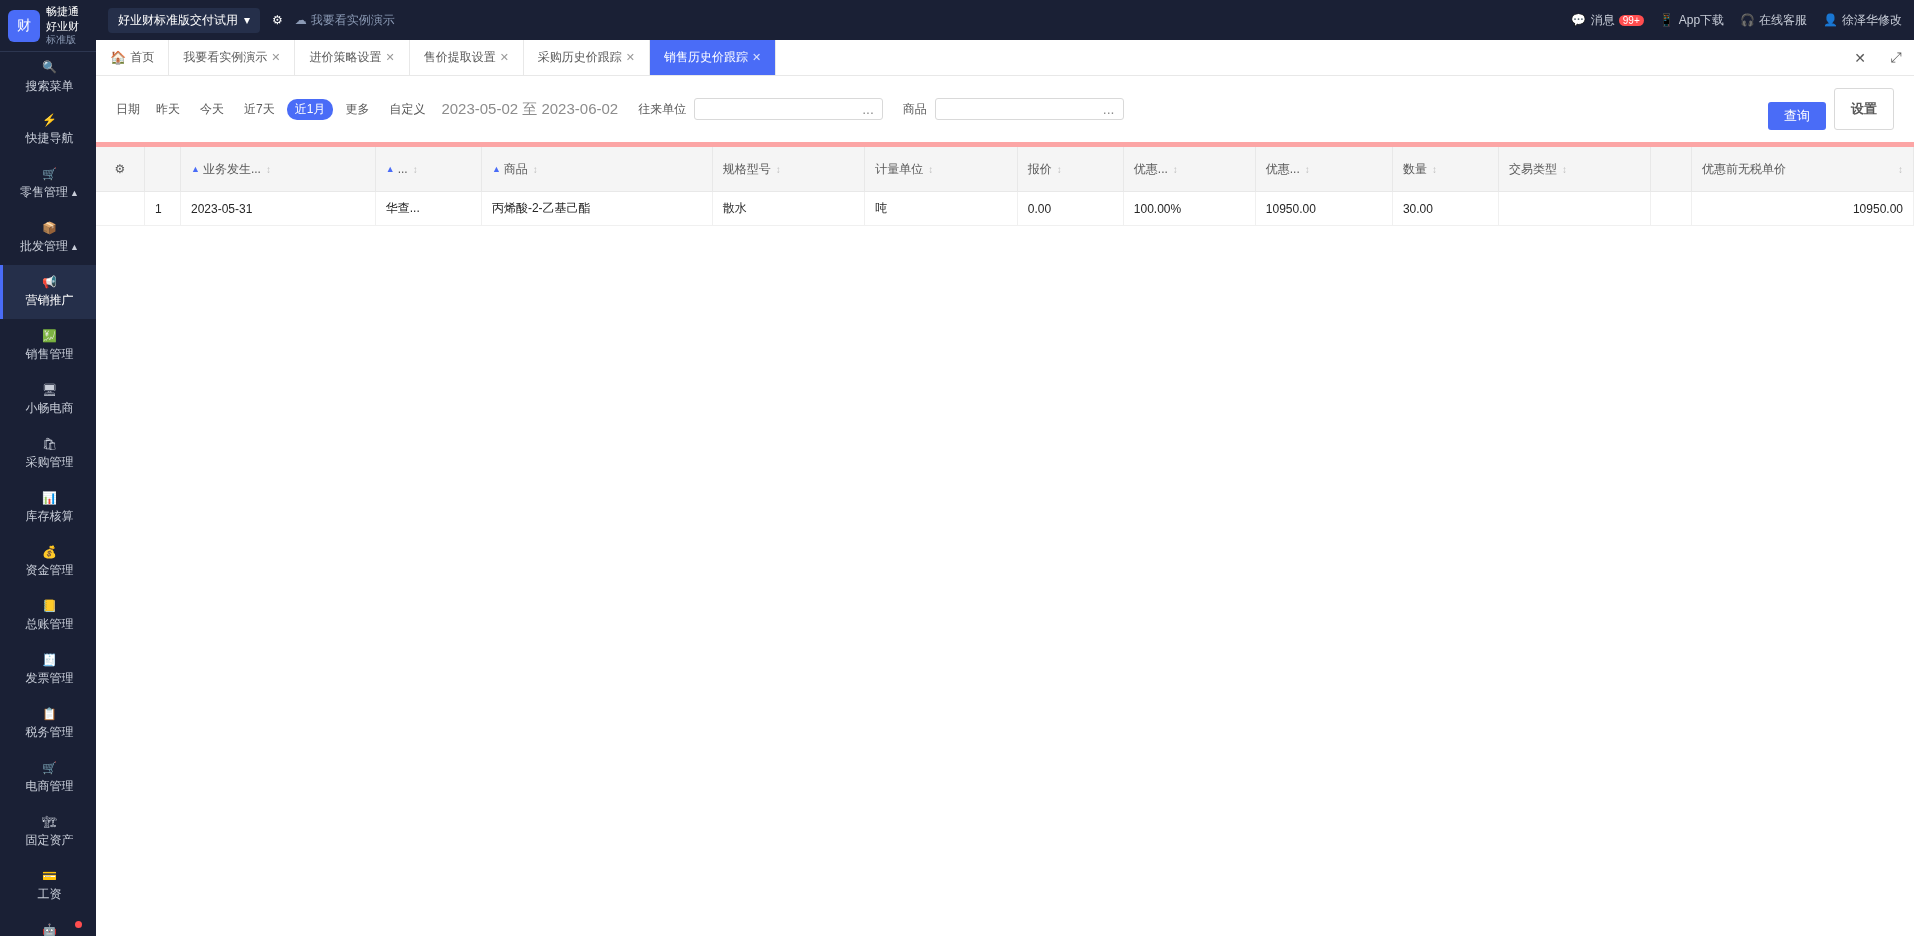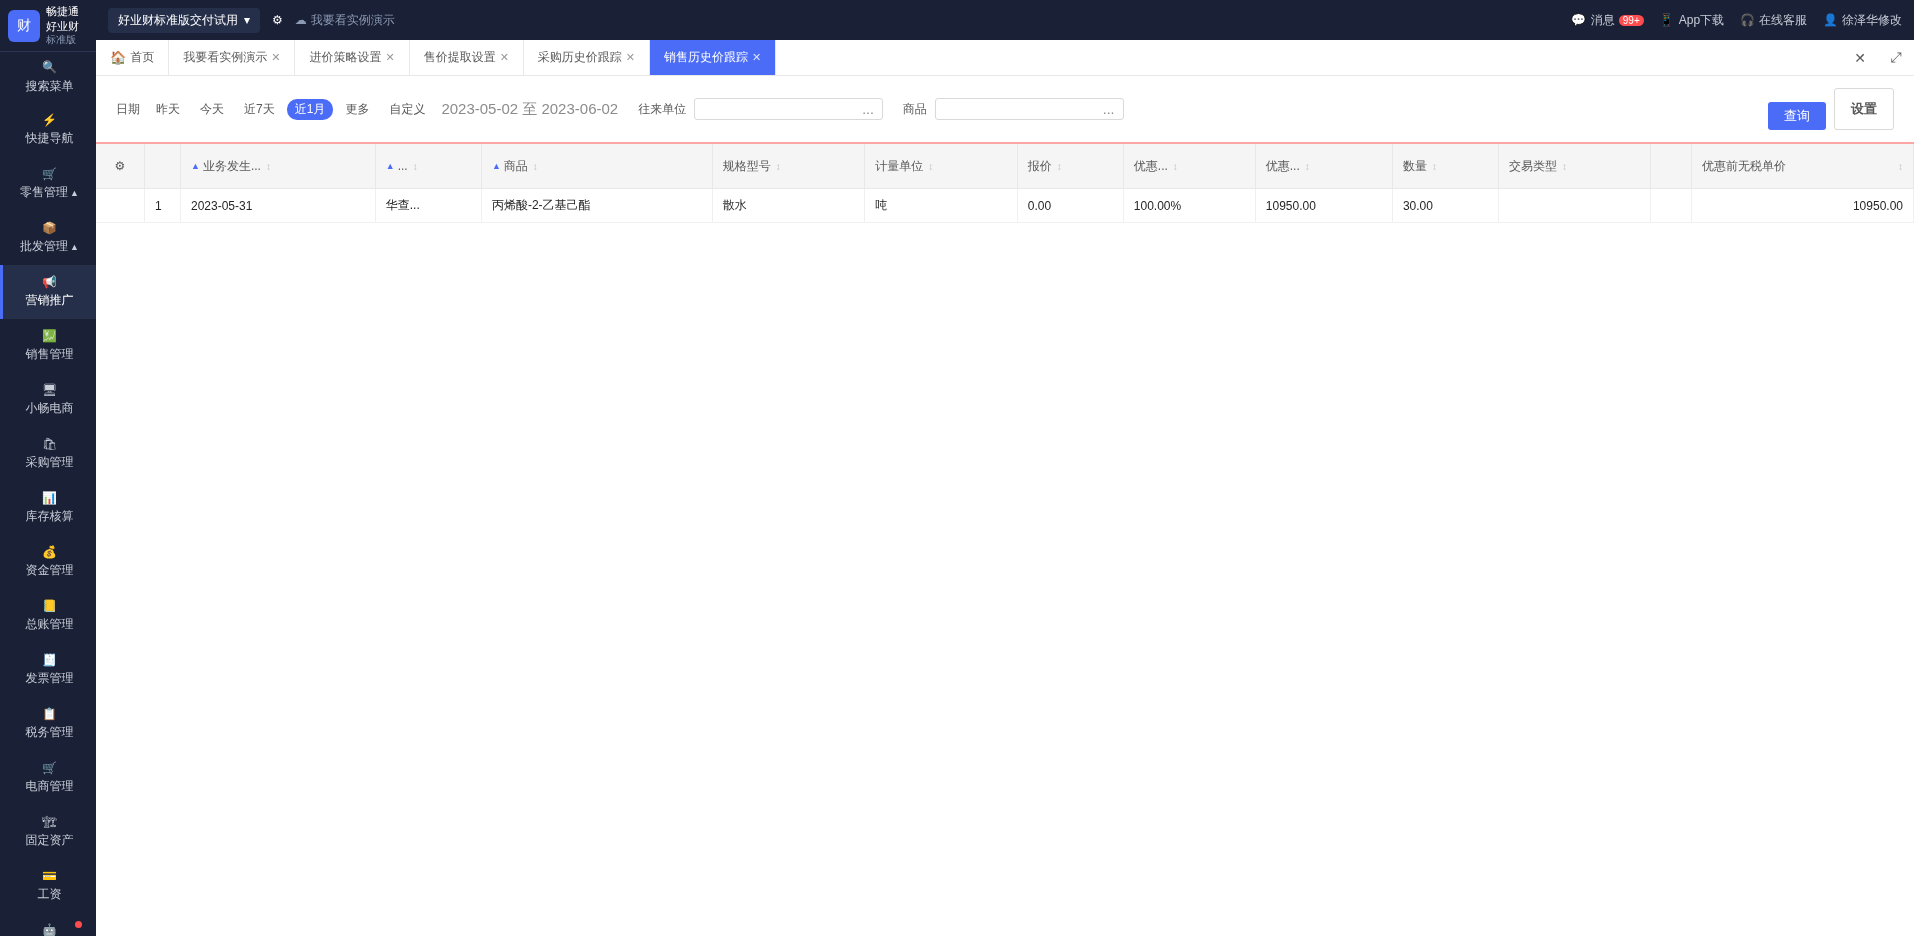--- a/index.html
+++ b/index.html
@@ -235,21 +235,21 @@
       display: flex; align-items: center; justify-content: center;
       color: white; font-size: 10px;
     }
     
     .filter-area {
       padding: 12px 20px;
       display: flex;
       align-items: center;
       gap: 20px;
       background: #fff;
-      border-bottom: 2px solid #fca5a5;
+      border-bottom: 5px solid #fca5a5;
       flex-wrap: wrap;
     }
     .filter-group {
       display: flex;
       align-items: center;
       gap: 8px;
     }
     .filter-label {
       font-size: 12px;
       color: #595959;

